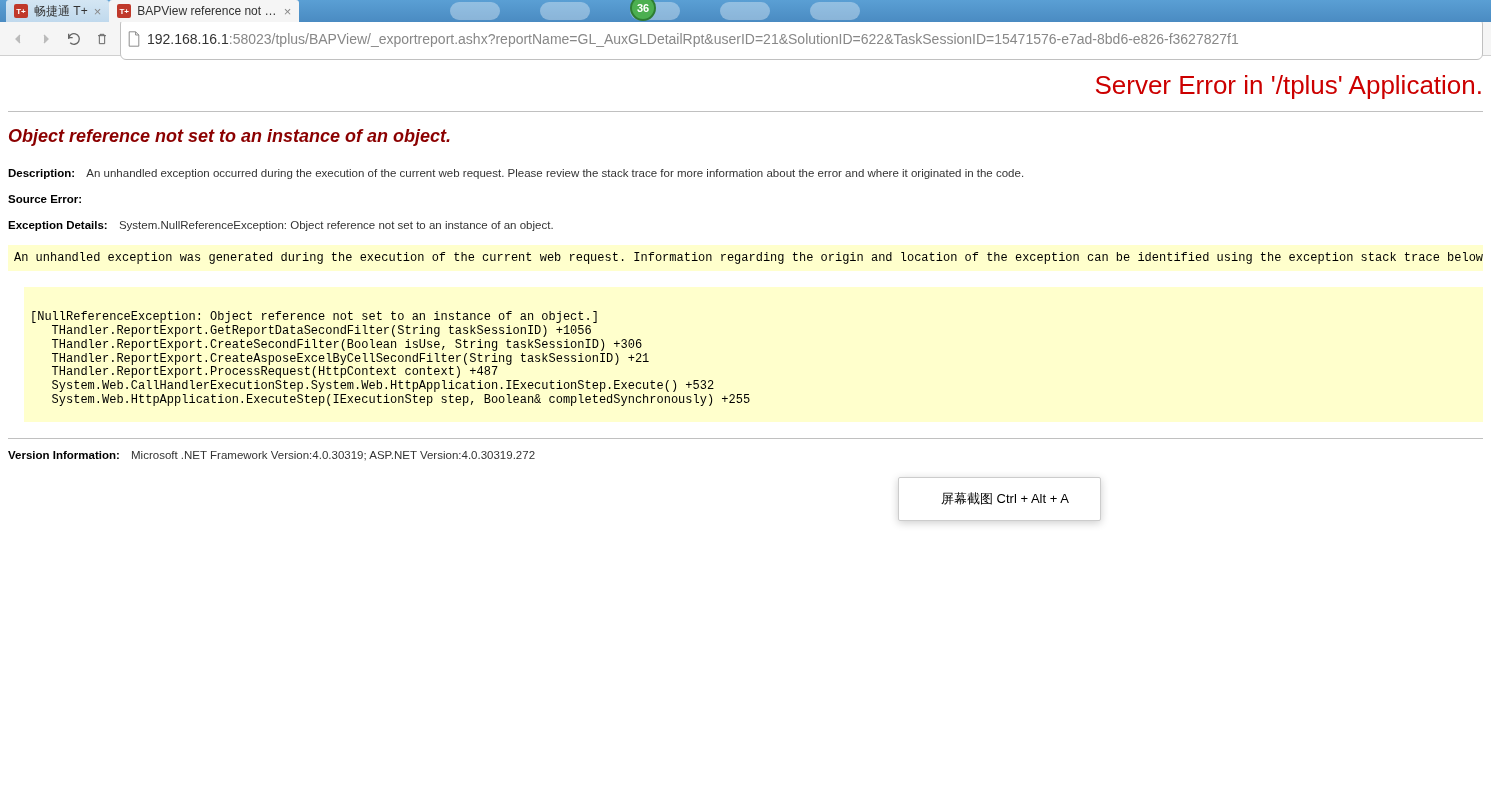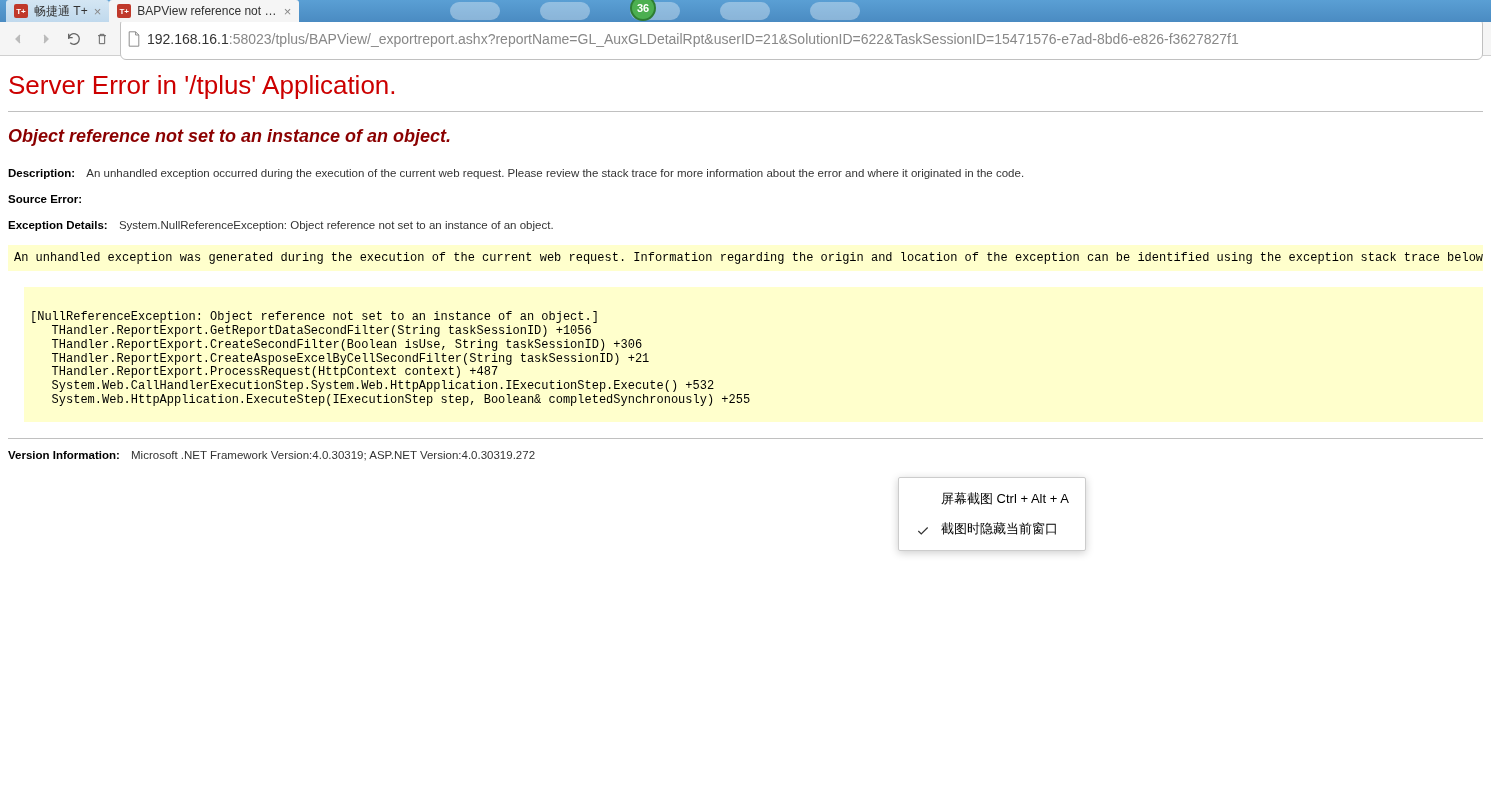--- a/index.html
+++ b/index.html
@@ -160,20 +160,21 @@
     .error-content {
       padding: 8px;
       font-family: Verdana, Arial, sans-serif;
     }
     .error-title {
       font-family: Verdana, Arial, sans-serif;
       font-size: 26px;
       font-weight: normal;
       color: #cc0000;
       padding: 6px 0;
+      text-align: right;
     }
     .title-hr {
       border: none;
       border-top: 1px solid #c0c0c0;
       margin: 4px 0 14px 0;
     }
     .error-subtitle {
       font-family: Verdana, Arial, sans-serif;
       font-size: 18px;
       font-style: italic;
@@ -236,21 +237,21 @@
       border-radius: 2px;
       box-shadow: 0 2px 8px rgba(0,0,0,0.2);
       padding: 6px 0;
       min-width: 188px;
       font-size: 13px;
       font-family: "Microsoft YaHei", Arial, sans-serif;
     }
     .menu-item {
       display: flex;
       align-items: flex-end;
-      padding: 6px 16px 6px 16px;
+      padding: 6px 31px 6px 16px;
       gap: 10px;
       cursor: pointer;
       color: #000;
     }
     .menu-check {
       width: 16px;
       display: flex;
       align-items: center;
       justify-content: center;
       color: #333;
@@ -350,21 +351,13 @@
     <span class="section-label">Version Information:</span>
     <span class="section-text">Microsoft .NET Framework Version:4.0.30319; ASP.NET Version:4.0.30319.272</span>
   </div>
 </div>
 
 <div class="context-menu">
   <div class="menu-item">
     <span class="menu-spacer"></span>
     <span>屏幕截图 Ctrl + Alt + A</span>
   </div>
-  <div class="menu-item">
-    <span class="menu-check">
-      <svg width="14" height="14" viewBox="0 0 24 24">
-          <path d="M4 12l5 5L20 6" stroke="#333" stroke-width="2" fill="none"></path>
-        </svg>
-    </span>
-    <span>截图时隐藏当前窗口</span>
-  </div>
 </div>
 
 </body></html>

